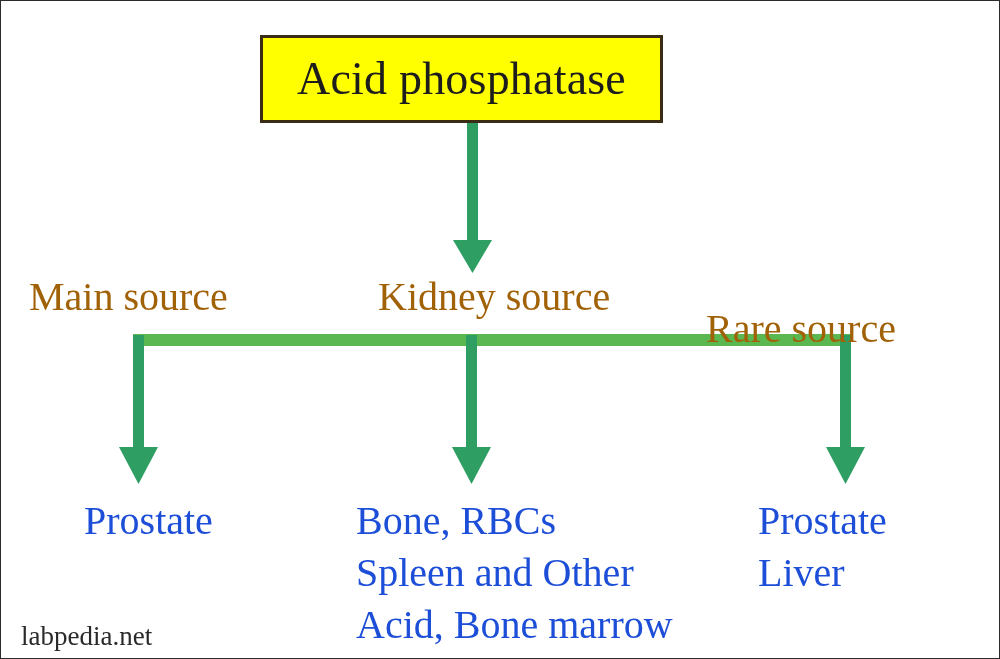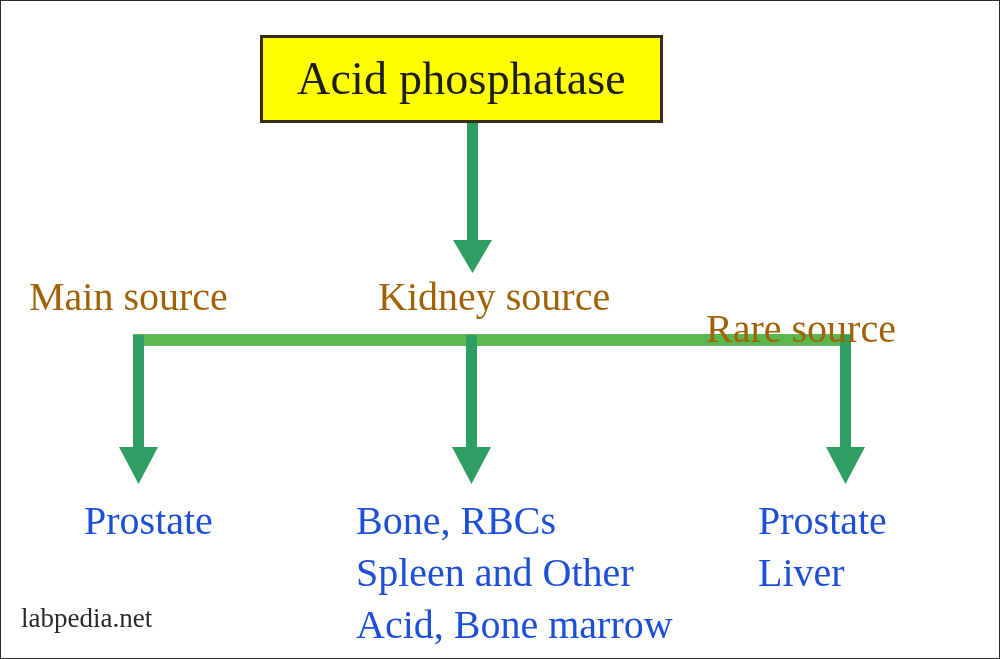--- a/index.html
+++ b/index.html
@@ -70,21 +70,21 @@
   #label-other-source { left: 377px; top: 276px; }
   #label-rare-source  { left: 705px; top: 276px; margin-top: 32px; }
 
   #leaf-prostate  { left: 83px;  top: 494px; }
   #leaf-other     { left: 355px; top: 494px; }
   #leaf-rare      { left: 757px; top: 494px; }
 
   #watermark {
     position: absolute;
     left: 20px;
-    top: 602px;
+    top: 620px;
     font-size: 27px;
     color: #2a2a2a;
     white-space: nowrap;
   }
 </style>
 </head>
 <body>
 
 <div id="canvas">
 

